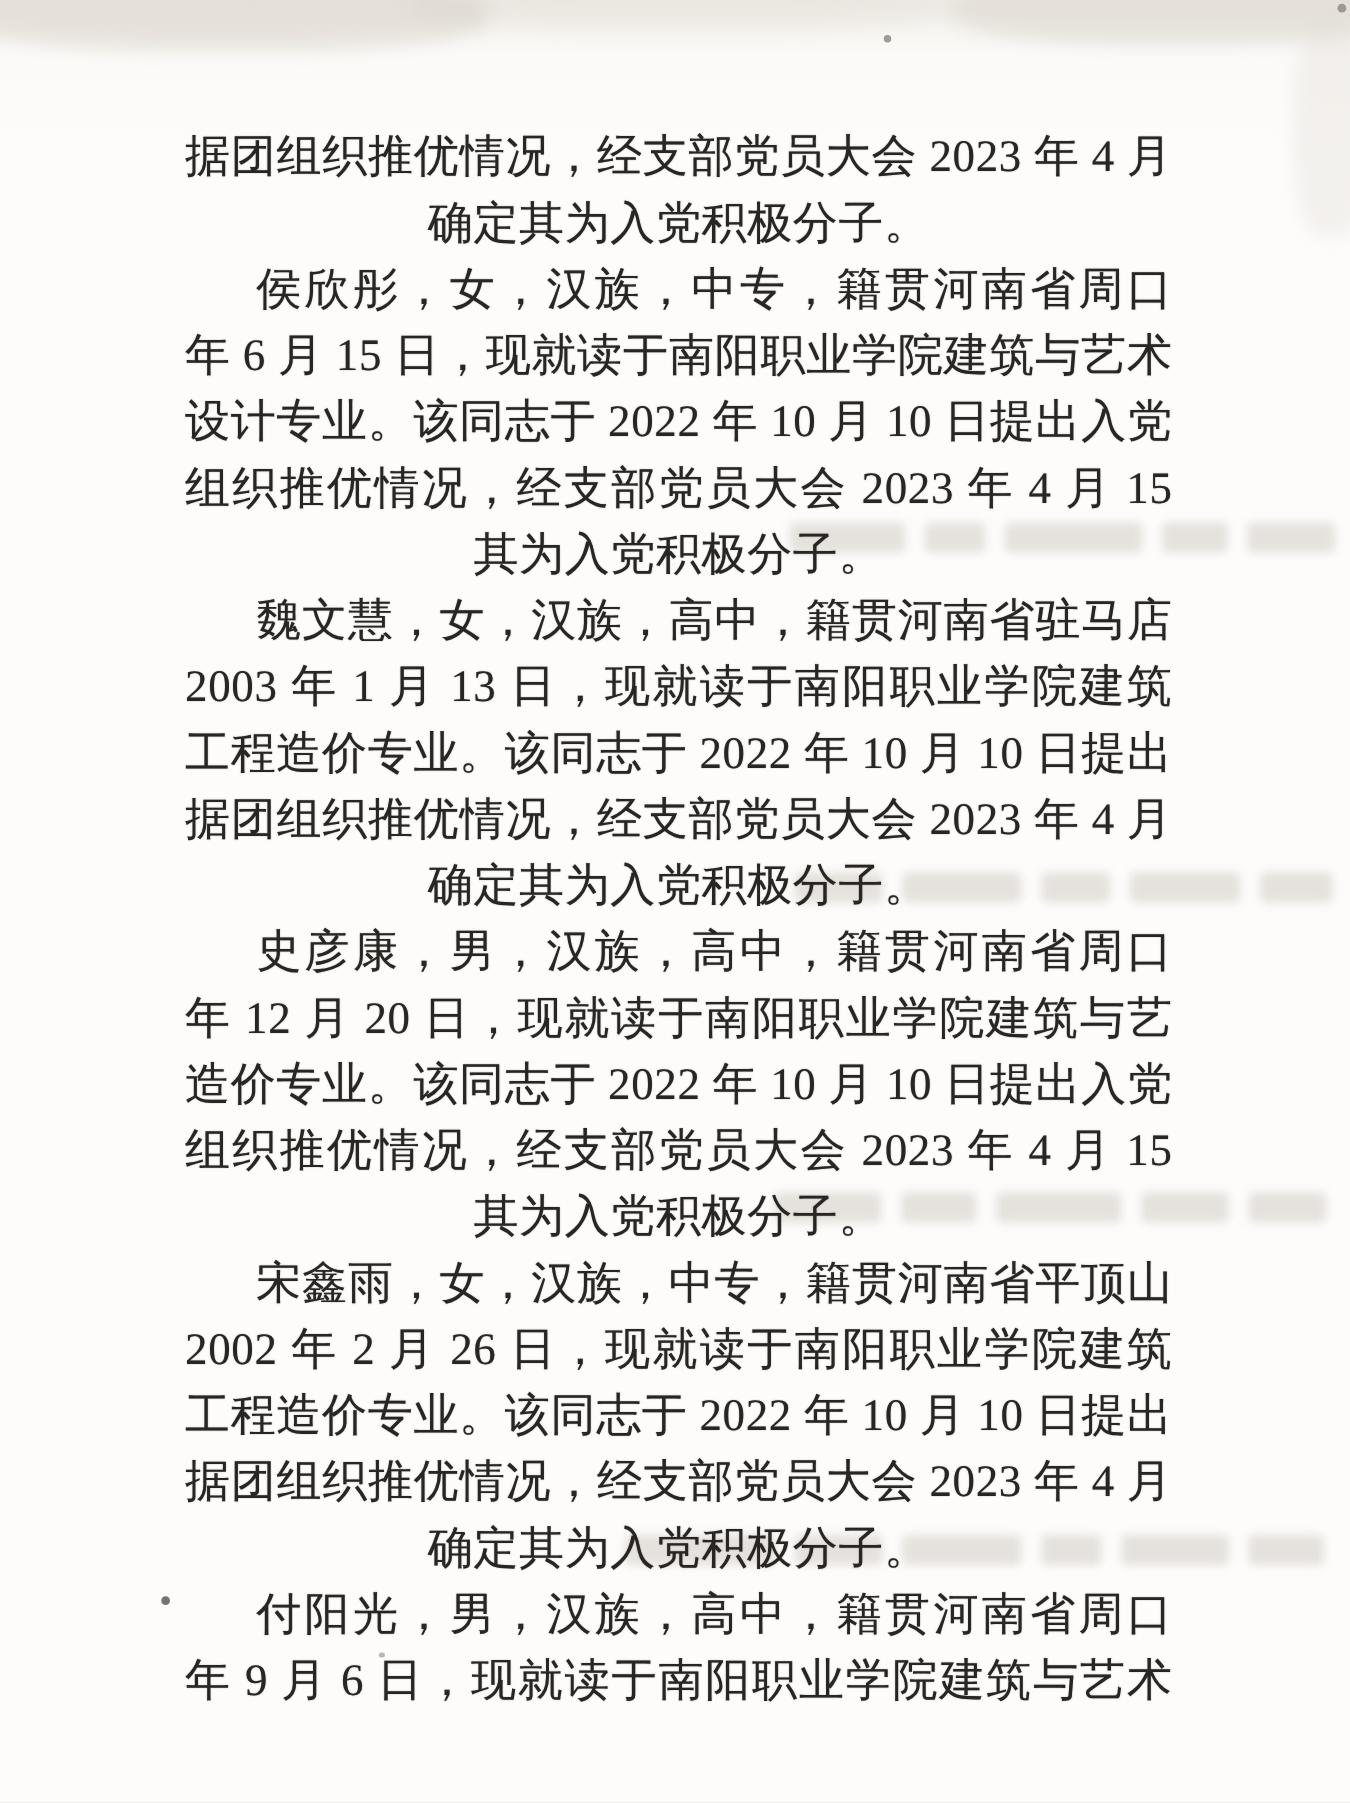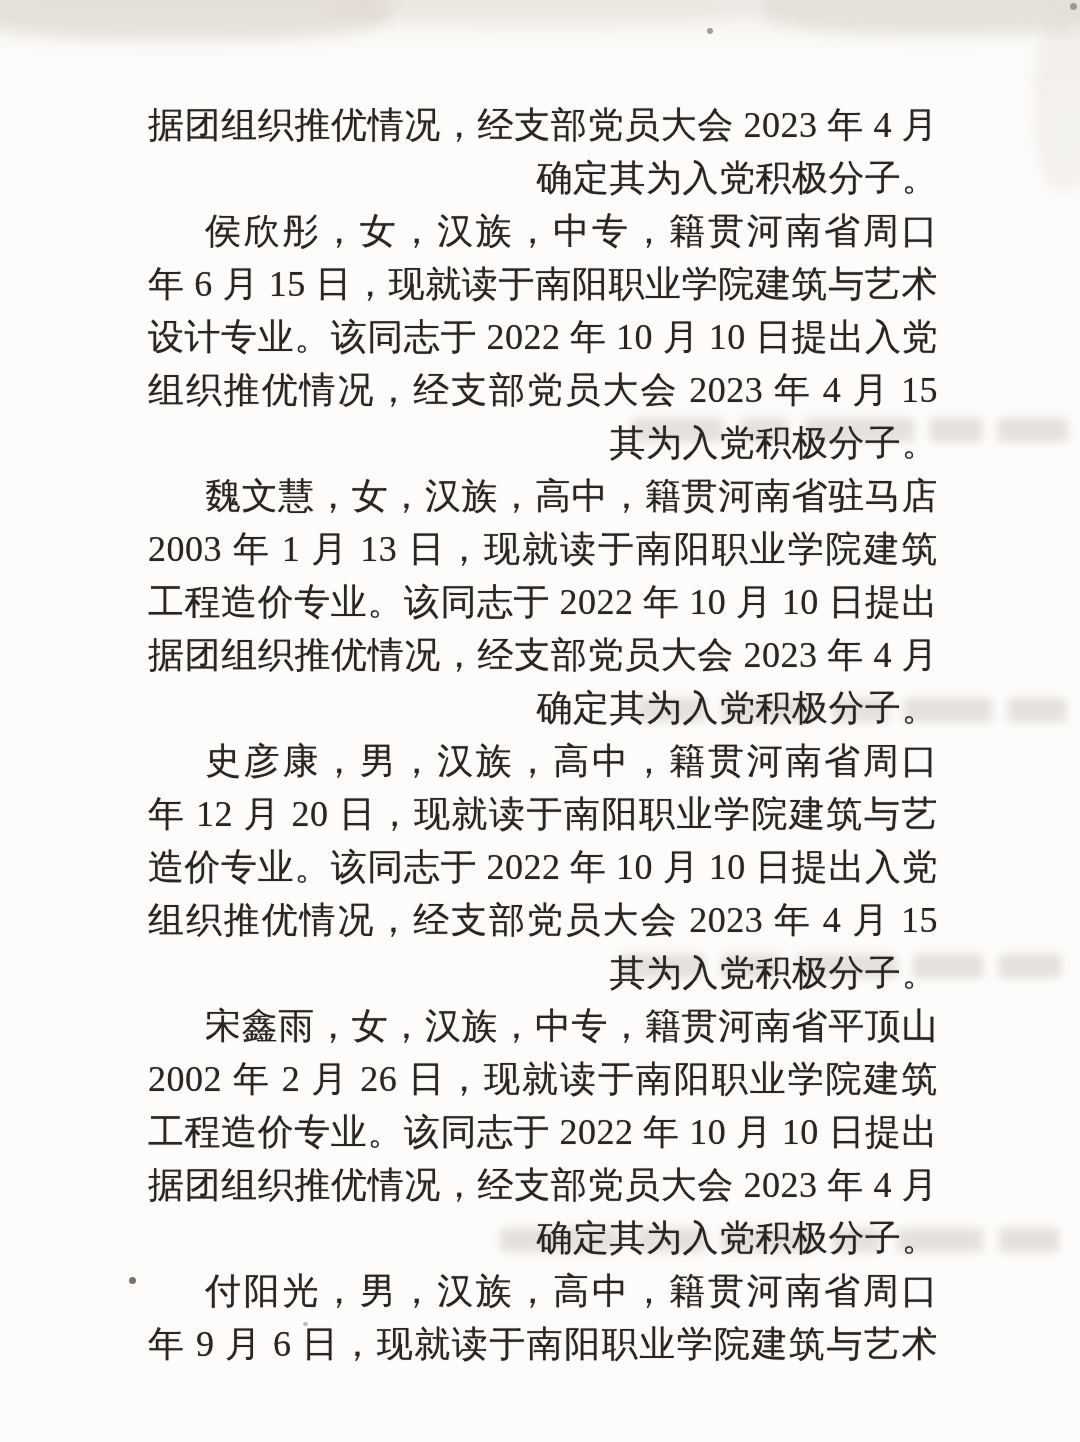--- a/index.html
+++ b/index.html
@@ -24,21 +24,21 @@
     width: 790px;
     font-size: 36px;
     line-height: 53px;
     color: #282522;
     text-shadow: 0 0 1px rgba(45, 42, 38, 0.55);
     letter-spacing: 0.5px;
   }
   .line {
     height: 53px;
     overflow: hidden;
-    text-align: right;
+    text-align: center;
     white-space: nowrap;
   }
   .line.fill {
     white-space: normal;
     text-align: justify;
     text-align-last: justify;
   }
   .line.indent {
     text-indent: 57px;
   }

